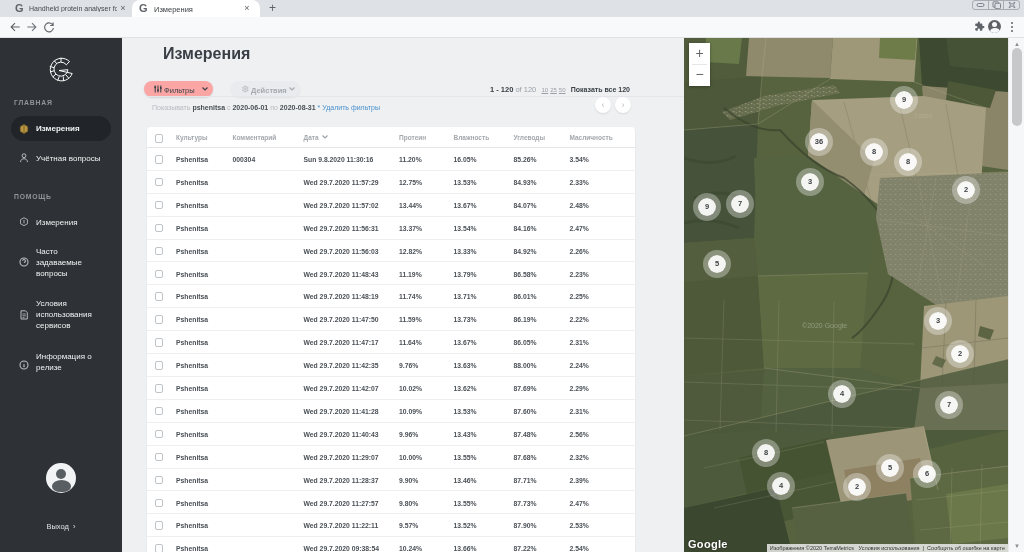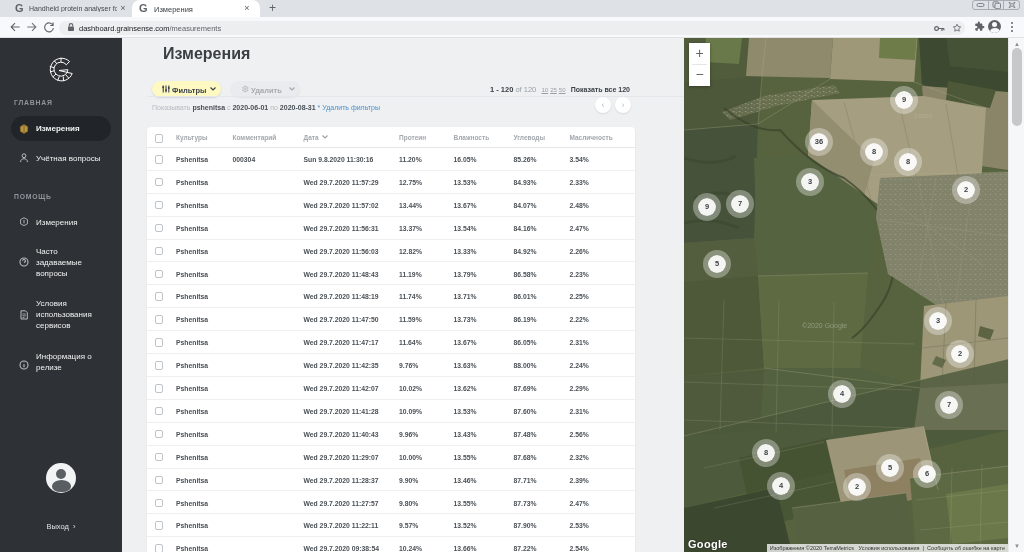--- a/index.html
+++ b/index.html
@@ -31,21 +31,21 @@
 .shead{position:absolute;left:14px;font-size:6.8px;letter-spacing:0.8px;color:#8f959b;font-weight:700;}
 .sitem{position:absolute;left:36px;font-size:8px;color:#f0f2f3;line-height:11px;}
 .sicon{position:absolute;left:19px;width:10px;height:10px;color:#9aa0a6;}
 #spill{position:absolute;left:11px;top:78px;width:100px;height:25px;background:#212529;border-radius:12.5px;}
 #savatar{position:absolute;left:46px;top:425px;width:30px;height:30px;border-radius:50%;background:#f2f3f4;}
 #sexit{position:absolute;left:0;top:484px;width:122px;text-align:center;font-size:7.5px;color:#dfe2e4;}
 
 #content{position:absolute;left:122px;top:0;width:562px;height:514px;background:#eef0f2;}
 #ctitle{position:absolute;left:41px;top:7px;font-size:16px;font-weight:700;color:#393f45;}
 .btn{position:absolute;top:43px;height:16px;border-radius:8px;font-size:7.5px;}
-#btnf{left:30px;width:69px;background:#fef9c3;box-shadow:0 1px 2px rgba(0,0,0,.12);color:#3c4248;font-weight:700;}
+#btnf{left:22px;width:69px;background:#fca5a5;box-shadow:0 1px 2px rgba(0,0,0,.12);color:#3c4248;font-weight:400;}
 #btna{left:109px;width:69px;background:#e9ebee;color:#a6abb0;font-weight:700;box-shadow:0 1px 2px rgba(0,0,0,.06);}
 .btn .bt{position:absolute;left:20px;top:4.5px;}
 .btn .chev{position:absolute;right:5px;top:4px;font-size:6px;}
 #pagerow{position:absolute;right:54px;top:47px;font-size:7.5px;color:#9aa0a6;white-space:nowrap;}
 #pagerow b{color:#3b4147;}
 #pagerow .pglink{font-size:6px;text-decoration:underline;margin:0 1px;}
 #filterinfo{position:absolute;left:30px;top:66px;font-size:7px;color:#b6bbc0;}
 #filterinfo b{color:#494f55;}
 #filterinfo .blue{color:#4a90cd;}
 .pgbtn{position:absolute;top:59px;width:16px;height:16px;border-radius:50%;background:#fff;box-shadow:0 1px 2px rgba(0,0,0,.1);color:#b9bec3;font-size:9px;text-align:center;line-height:16px;}
@@ -107,34 +107,20 @@
 <div id="toolbar">
   <svg class="navic" style="left:9px;top:4px;width:12px;height:12px" viewBox="0 0 14 14">
         <path d="M12.5 7 H2.5 M7 2.5 L2.5 7 L7 11.5" fill="none" stroke="#5f6368" stroke-width="1.3"></path>
       </svg>
   <svg class="navic" style="left:26px;top:4px;width:12px;height:12px" viewBox="0 0 14 14">
         <path d="M1.5 7 H11.5 M7 2.5 L11.5 7 L7 11.5" fill="none" stroke="#70767c" stroke-width="1.3"></path>
       </svg>
   <svg class="navic" style="left:43px;top:4px;width:12px;height:12px" viewBox="0 0 14 14">
         <path d="M11.8 5.2 A5.2 5.2 0 1 0 12.2 8.4 M11.8 1.8 V5.2 H8.4" fill="none" stroke="#5f6368" stroke-width="1.3"></path>
       </svg>
-  <div id="urlbar">
-    <svg class="lock" width="8" height="9" viewBox="0 0 8 9">
-          <rect x="1" y="3.5" width="6" height="4.5" rx="0.8" fill="#5f6368"></rect>
-          <path d="M2.2 3.5 V2.4 a1.8 1.8 0 0 1 3.6 0 V3.5" fill="none" stroke="#5f6368" stroke-width="1.1"></path>
-        </svg>
-    <span class="url">dashboard.grainsense.com<span>/measurements</span></span>
-    <svg class="tbricon" style="left:875px;top:3px" width="11" height="9" viewBox="0 0 11 9">
-          <circle cx="2.6" cy="4.5" r="1.9" fill="none" stroke="#5f6368" stroke-width="1.2"></circle>
-          <path d="M4.5 4.5 H10 M8 4.5 V7 M9.9 4.5 V6.2" stroke="#5f6368" stroke-width="1.2"></path>
-        </svg>
-    <svg class="tbricon" style="left:893px;top:2.5px" width="10" height="10" viewBox="0 0 24 24">
-          <path d="M12 3 l2.7 5.6 6.1 .8 -4.5 4.2 1.1 6 -5.4 -2.9 -5.4 2.9 1.1 -6 -4.5 -4.2 6.1 -.8 z" fill="none" stroke="#5f6368" stroke-width="2"></path>
-        </svg>
-  </div>
   <svg class="tbricon" style="left:974px;top:4px" width="11" height="11" viewBox="0 0 24 24">
         <path d="M20.5 11h-2.2V7.5c0-1.1-.9-2-2-2H12.8V3.3A2.3 2.3 0 0 0 8.2 3.3v2.2H4.7c-1.1 0-2 .9-2 2v3.3h2.2a2.5 2.5 0 0 1 0 5H2.7v3.3c0 1.1.9 2 2 2h3.3v-2.2a2.5 2.5 0 0 1 5 0v2.2h3.3c1.1 0 2-.9 2-2v-3.5h2.2a2.3 2.3 0 0 0 0-4.6z" fill="#5f6368"></path>
       </svg>
   <div style="position:absolute;left:988px;top:2.5px;width:13px;height:13px;border-radius:50%;background:#5f6368;overflow:hidden">
     <div style="position:absolute;left:4px;top:2.5px;width:5px;height:5px;border-radius:50%;background:#f8f9fa"></div>
     <div style="position:absolute;left:1.5px;top:8.5px;width:10px;height:7px;border-radius:50%;background:#f8f9fa"></div>
   </div>
   <div style="position:absolute;left:1011px;top:5px;width:2px;height:2px;border-radius:50%;background:#5f6368"></div>
   <div style="position:absolute;left:1011px;top:9px;width:2px;height:2px;border-radius:50%;background:#5f6368"></div>
   <div style="position:absolute;left:1011px;top:13px;width:2px;height:2px;border-radius:50%;background:#5f6368"></div>
@@ -199,21 +185,21 @@
     <span class="bt">Фильтры</span>
           <svg class="chev" style="top:6px" width="6" height="4" viewBox="0 0 6 4">
             <path d="M0.5 0.5 L3 3 L5.5 0.5" fill="none" stroke="#3c4248" stroke-width="1.2"></path>
           </svg>
   </div>
   <div class="btn" id="btna">
     <svg style="position:absolute;left:10px;top:4px" width="8" height="8" viewBox="0 0 24 24">
             <path d="M19.4 13a7.5 7.5 0 0 0 0-2l2-1.6-2-3.4-2.4 1a7.5 7.5 0 0 0-1.7-1L15 3.5h-4l-.3 2.5a7.5 7.5 0 0 0-1.7 1l-2.4-1-2 3.4 2 1.6a7.5 7.5 0 0 0 0 2l-2 1.6 2 3.4 2.4-1a7.5 7.5 0 0 0 1.7 1l.3 2.5h4l.3-2.5a7.5 7.5 0 0 0 1.7-1l2.4 1 2-3.4z" fill="none" stroke="#a6abb0" stroke-width="2"></path>
             <circle cx="13" cy="12" r="2.6" fill="none" stroke="#a6abb0" stroke-width="2"></circle>
           </svg>
-    <span class="bt">Удалить</span>
+    <span class="bt">Действия</span>
           <svg class="chev" style="top:6px" width="6" height="4" viewBox="0 0 6 4">
             <path d="M0.5 0.5 L3 3 L5.5 0.5" fill="none" stroke="#a6abb0" stroke-width="1.2"></path>
           </svg>
   </div>
   <div id="pagerow"><b>1 - 120</b> of 120 &nbsp;<span class="pglink">10</span><span class="pglink">25</span><span class="pglink">50</span>&nbsp; <b style="font-size:7px">Показать все 120</b></div>
   <div style="position:absolute;left:25px;top:58px;width:537px;height:1px;background:#e4e6e9"></div>
   <div id="filterinfo">Показывать <b>pshenitsa</b> с <b>2020-06-01</b> по <b>2020-08-31</b> <span class="blue">* Удалить фильтры</span></div>
   <div class="pgbtn" style="right:73px">‹</div>
   <div class="pgbtn" style="right:53px">›</div>
   <div id="tcard">

